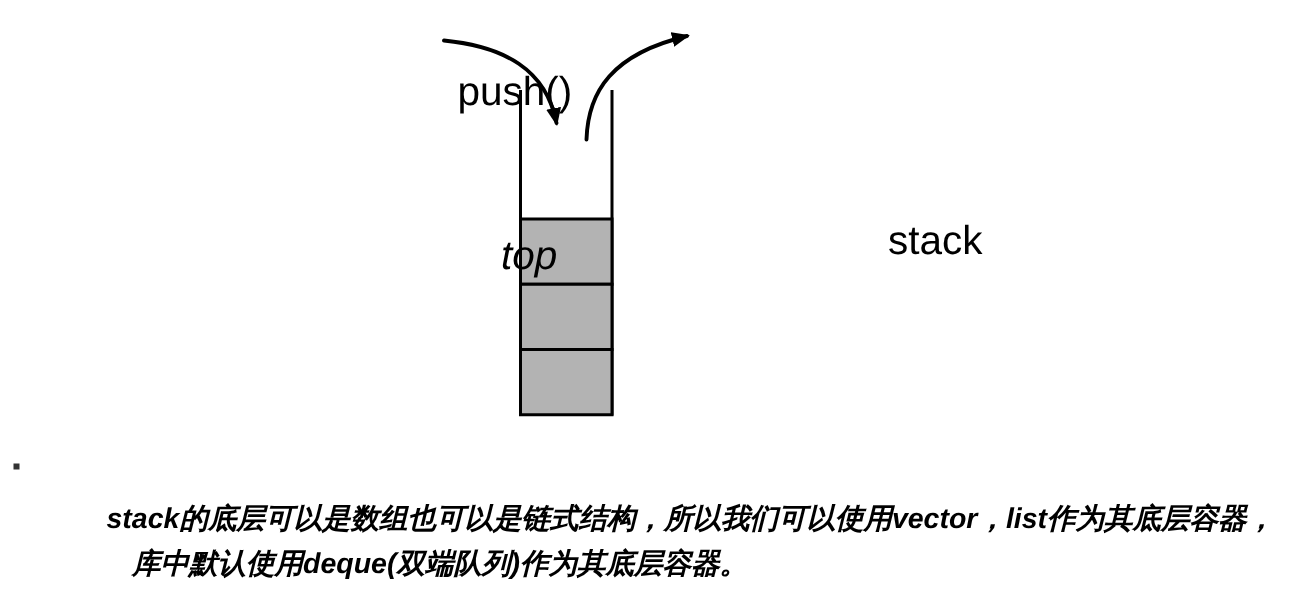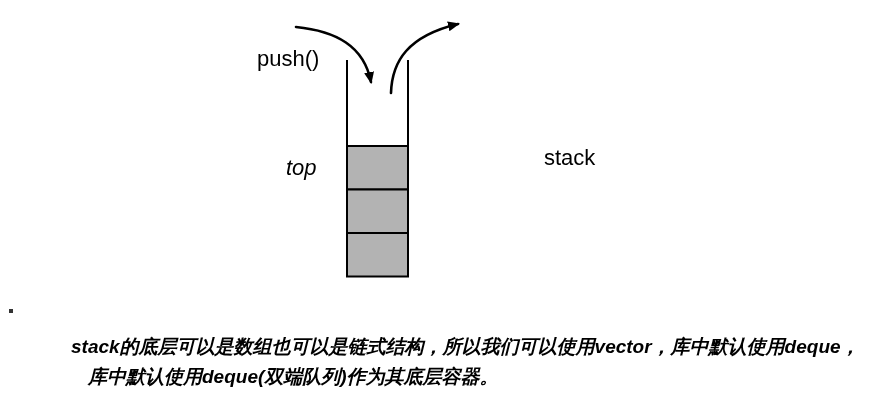--- a/index.html
+++ b/index.html
@@ -24,23 +24,24 @@
   .diagram-svg {
     position: absolute;
     left: 0;
     top: 0;
     width: 877px;
     height: 403px;
   }
   .label {
     position: absolute;
     color: #000000;
-    font-size: 22px;
+    font-size: 27px;
     line-height: 1;
     white-space: nowrap;
+    margin-left: 48px;
   }
   .label-push  { left: 257px; top: 48px; }
   .label-pop   { left: 431px; top: 48px; }
   .label-top   { left: 286px; top: 157px; font-style: italic; }
   .label-stack { left: 544px; top: 147px; text-align: right; }
   .caption {
     position: absolute;
     left: 71px;
     top: 332px;
     width: 790px;
@@ -89,17 +90,17 @@
     <rect x="347" y="233" width="61" height="43.5" fill="#b3b3b3" stroke="#000000" stroke-width="2"></rect>
   </svg>
 
   <div class="label label-push">push()</div>
   <div class="label label-top">top</div>
   <div class="label label-stack">stack</div>
 
   <div class="stray-dot"></div>
 
   <div class="caption">
-    <div class="line1">stack的底层可以是数组也可以是链式结构，所以我们可以使用vector，库中默认使用deque，</div>
+    <div class="line1">stack的底层可以是数组也可以是链式结构，所以我们可以使用vector，list作为其底层容器，</div>
     <div class="line2">库中默认使用deque(双端队列)作为其底层容器。</div>
   </div>
 
 </div>
 
 </body></html>

